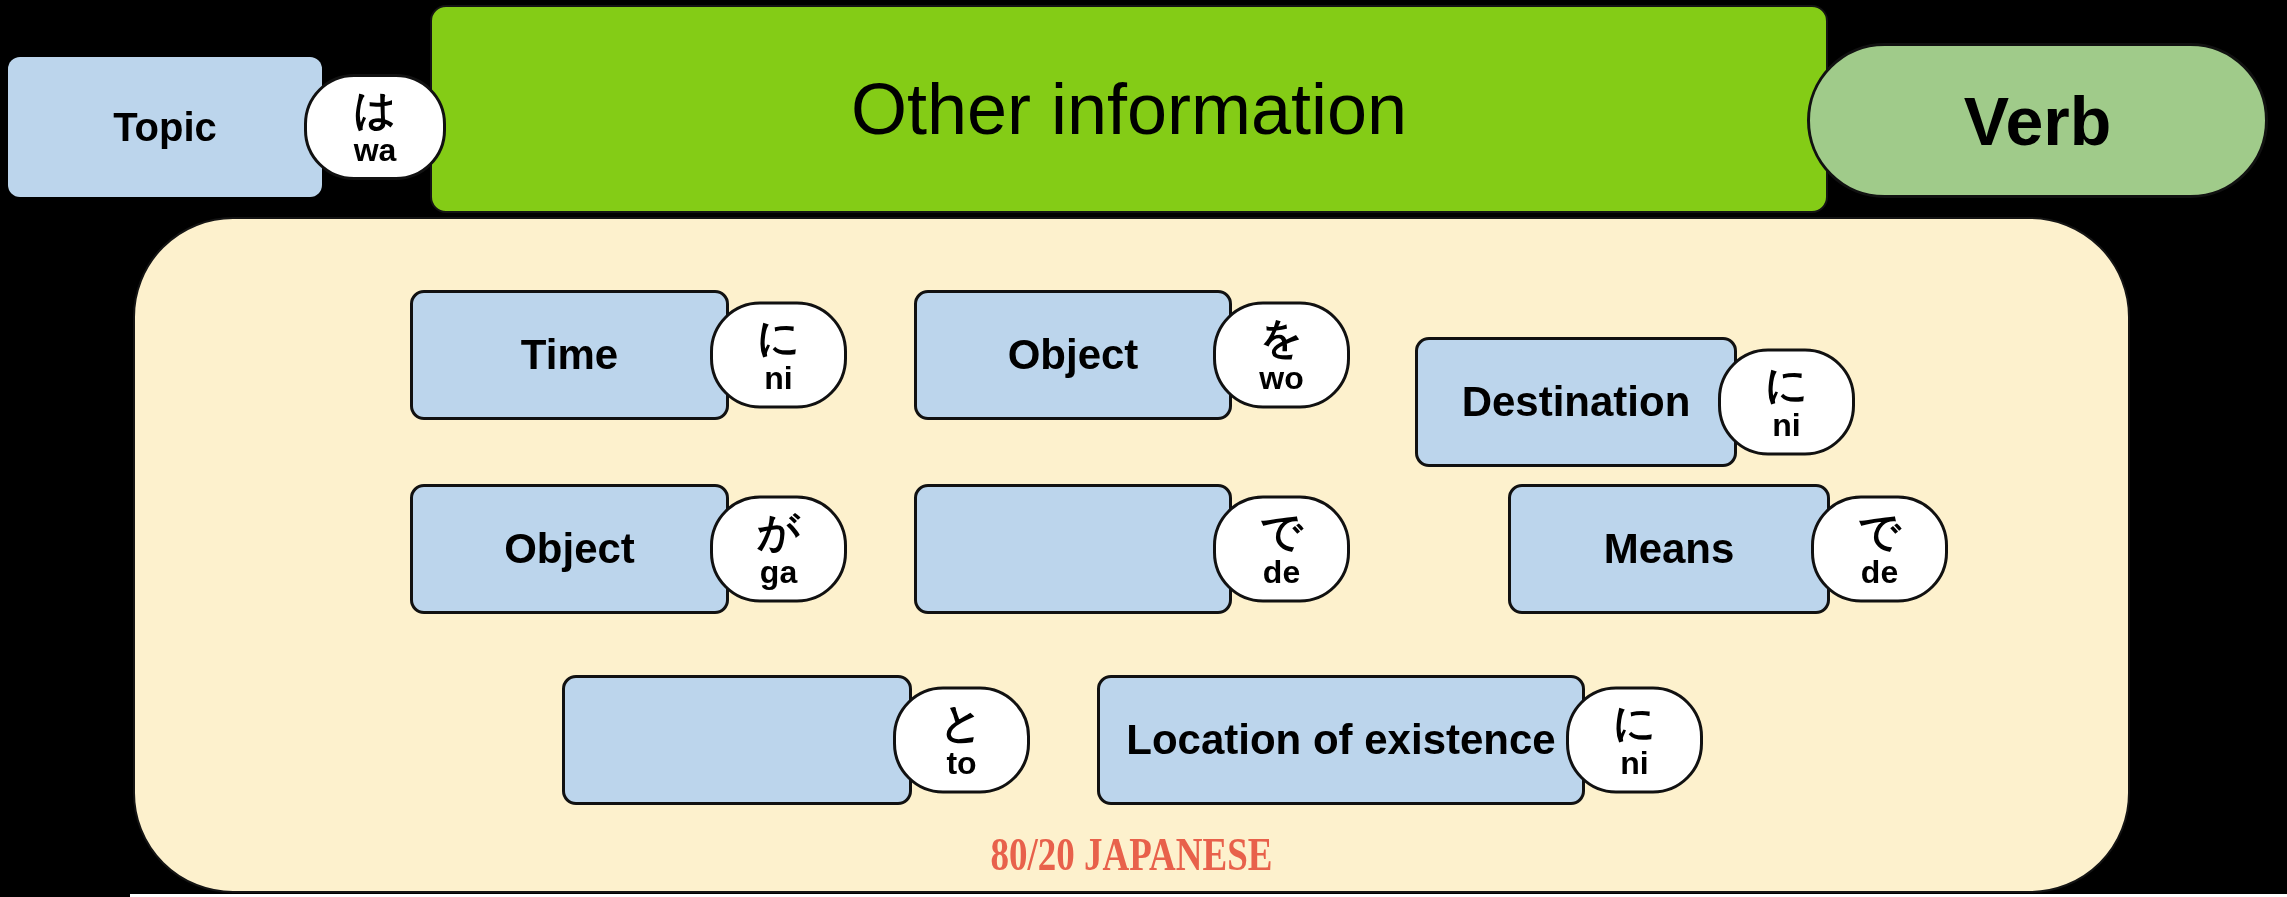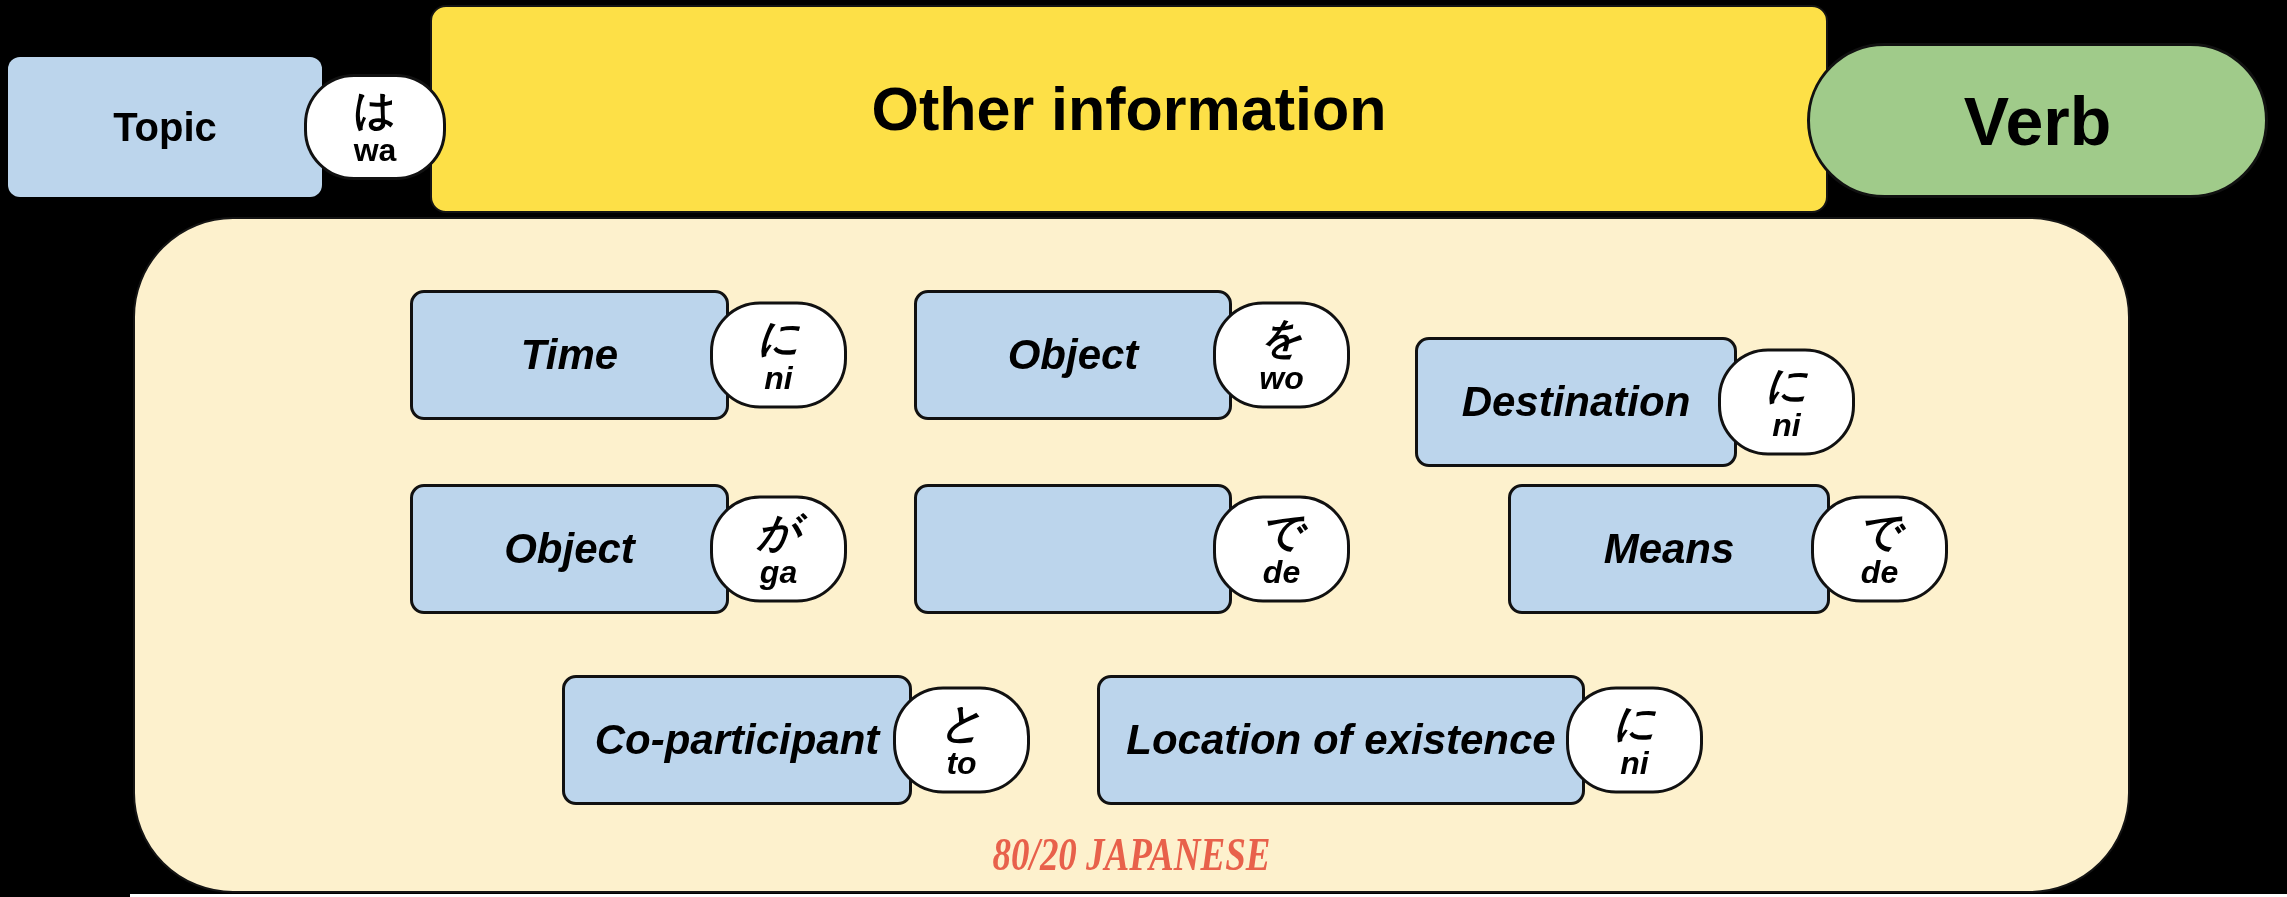--- a/index.html
+++ b/index.html
@@ -14,23 +14,23 @@
 
   
   .topic-box {
     position:absolute; left:8px; top:57px; width:314px; height:140px;
     background:#bcd5ec; border-radius:12px;
     display:flex; align-items:center; justify-content:center;
     font-weight:bold; font-size:40px;
   }
   .other-info-box {
     position:absolute; left:430px; top:5px; width:1398px; height:208px;
-    background:#fde047; border:2px solid #141414; border-radius:16px;
+    background:#84cc16; border:2px solid #141414; border-radius:16px;
     display:flex; align-items:center; justify-content:center;
-    font-weight:bold; font-size:61px;
+    font-weight:normal; font-size:72px;
     box-sizing:border-box;
   }
   .verb-pill {
     position:absolute; left:1807px; top:43px; width:461px; height:155px;
     background:#a0cb8a; border:3px solid #111; border-radius:90px;
     display:flex; align-items:center; justify-content:center;
     font-weight:bold; font-size:68px;
     box-sizing:border-box;
   }
 
@@ -45,21 +45,20 @@
   }
   .bubble .kana   { font-size:42px; font-family:"DejaVu Sans","Liberation Sans",sans-serif; }
   .bubble .romaji { font-size:32px; }
   .topic-box .bubble { width:142px; height:106px; right:-124px; }
 
   
   .main-panel {
     position:absolute; left:133px; top:217px; width:1997px; height:676px;
     background:#fdf1cd; border:2px solid #141414; border-radius:100px;
     box-sizing:border-box;
-    font-style:italic;
   }
 
   
   .pbox {
     position:absolute; height:130px;
     background:#bcd5ec; border:3px solid #111; border-radius:14px;
     display:flex; align-items:center; justify-content:center;
     font-weight:bold; font-size:42px;
     box-sizing:border-box;
   }
@@ -142,21 +141,20 @@
 
   <div class="pbox" style="left:1346px; top:265px; width:322px;margin-left:27px;">
     <span>Means</span>
     <div class="bubble">
       <span class="kana">で</span>
       <span class="romaji">de</span>
     </div>
   </div>
 
   <div class="pbox" style="left:427px; top:456px; width:350px;">
-    <span>Co-participant</span>
     <div class="bubble">
       <span class="kana">と</span>
       <span class="romaji">to</span>
     </div>
   </div>
 
   <div class="pbox" style="left:962px; top:456px; width:488px;">
     <span>Location of existence</span>
     <div class="bubble">
       <span class="kana">に</span>

